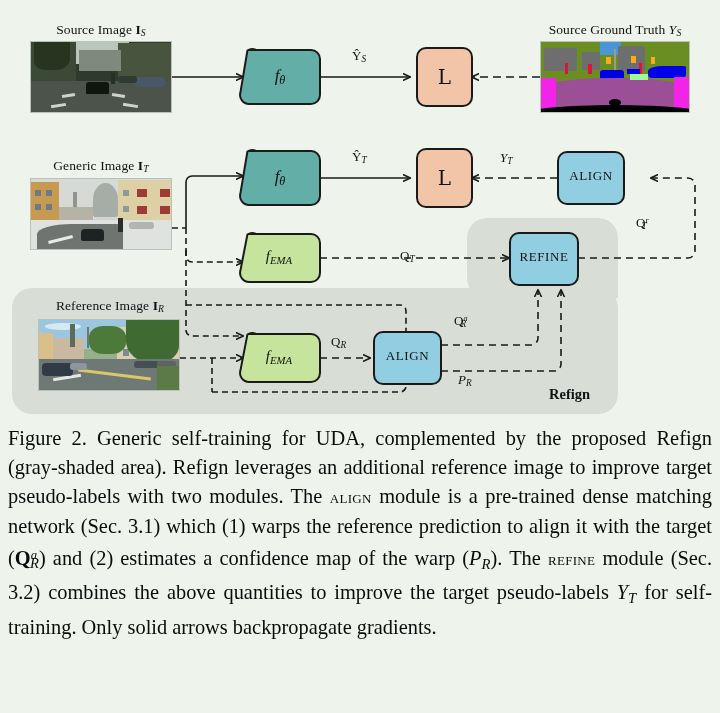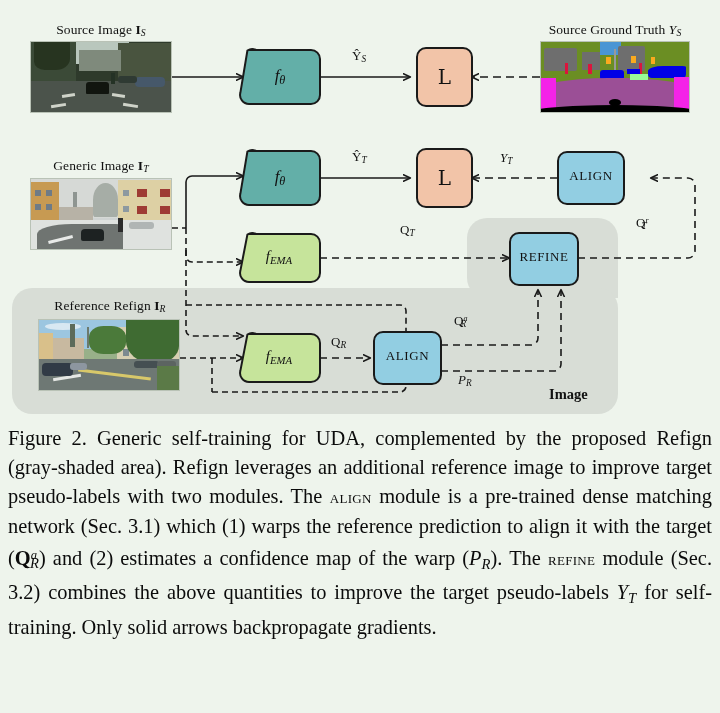--- a/index.html
+++ b/index.html
@@ -147,21 +147,21 @@
     <div class="px" style="left:0;top:56%;width:100%;height:44%;background:#6e7874;"></div>
     <div class="px" style="left:28%;top:76%;width:52%;height:3px;background:#d8c86a;transform:rotate(7deg);"></div>
     <div class="px" style="left:10%;top:80%;width:20%;height:2.5px;background:#e4e7e4;transform:rotate(-9deg);"></div>
     <div class="px" style="left:2%;top:62%;width:22%;height:18%;background:#313b46;border-radius:4px;"></div>
     <div class="px" style="left:22%;top:62%;width:12%;height:10%;background:#8d96a0;border-radius:3px;"></div>
     <div class="px" style="left:68%;top:58%;width:18%;height:10%;background:#454f52;border-radius:3px;"></div>
     <div class="px" style="left:84%;top:58%;width:14%;height:10%;background:#5c6461;border-radius:3px;"></div>
     <div class="px" style="left:84%;top:66%;width:16%;height:34%;background:#5b7a47;"></div>
   </div>
   <div class="imglabel" style="left:30px;top:298px;width:160px;text-align:center;">
-    <span>Reference Refign </span><span class="bi">I</span><span class="sub cal">R</span>
+    <span>Reference Image </span><span class="bi">I</span><span class="sub cal">R</span>
   </div>
 
   <svg class="layer">
     <defs>
       <marker id="ah" markerWidth="9" markerHeight="9" refX="7.2" refY="4" orient="auto" markerUnits="userSpaceOnUse">
         <path d="M0.6,0.7 L7.6,4 L0.6,7.3" fill="none" stroke="#1a1a1a" stroke-width="1.5" stroke-linecap="round" stroke-linejoin="round"></path>
       </marker>
     </defs>
     <g fill="none" stroke="#1a1a1a" stroke-width="1.6">
 
@@ -250,37 +250,37 @@
 
   <div class="edgelabel" style="left:352px;top:48px;">
     <span class="bi">Ŷ</span><span class="sub cal">S</span>
   </div>
   <div class="edgelabel" style="left:352px;top:149px;">
     <span class="bi">Ŷ</span><span class="sub cal">T</span>
   </div>
   <div class="edgelabel" style="left:500px;top:150px;">
     <span class="cal">Y</span><span class="sub cal">T</span>
   </div>
-  <div class="edgelabel" style="left:400px;top:222px;">
+  <div class="edgelabel" style="left:400px;top:248px;">
     <span class="bi">Q</span><span class="sub cal">T</span>
   </div>
   <div class="edgelabel" style="left:636px;top:215px;">
     <span class="bi">Q</span><span class="sup">r</span><span class="sub cal" style="margin-left:-7px;">T</span>
   </div>
   <div class="edgelabel" style="left:331px;top:334px;">
     <span class="bi">Q</span><span class="sub cal">R</span>
   </div>
   <div class="edgelabel" style="left:454px;top:313px;">
     <span class="bi">Q</span><span class="sup">a</span><span class="sub cal" style="margin-left:-7px;">R</span>
   </div>
   <div class="edgelabel" style="left:458px;top:372px;">
     <span class="cal">P</span><span class="sub cal">R</span>
   </div>
 
   <div class="refignlabel" style="left:549px;top:386px;">
-    <span>Image</span>
+    <span>Refign</span>
   </div>
 
 </div>
 
 <div id="caption">
   <span>Figure 2.</span><span> Generic self-training for UDA, complemented by the proposed Refign (gray-shaded area).  Refign leverages an additional reference image to improve target pseudo-labels with two modules. The </span><span class="sc">align</span><span> module is a pre-trained dense matching network (Sec. 3.1) which (1) warps the reference prediction to align it with the target (</span><span class="math"><b>Q</b><span class="sup">a</span><span class="sub cal" style="margin-left:-7px;">R</span></span><span>) and (2) estimates a confidence map of the warp (</span><span class="math"><span class="cal">P</span><span class="sub cal">R</span></span><span>).  The </span><span class="sc">refine</span><span> module (Sec. 3.2) combines the above quantities to improve the target pseudo-labels </span><span class="math"><span class="cal">Y</span><span class="sub cal">T</span></span><span> for self-training. Only solid arrows backpropagate gradients.</span>
 </div>
 
 </body></html>

